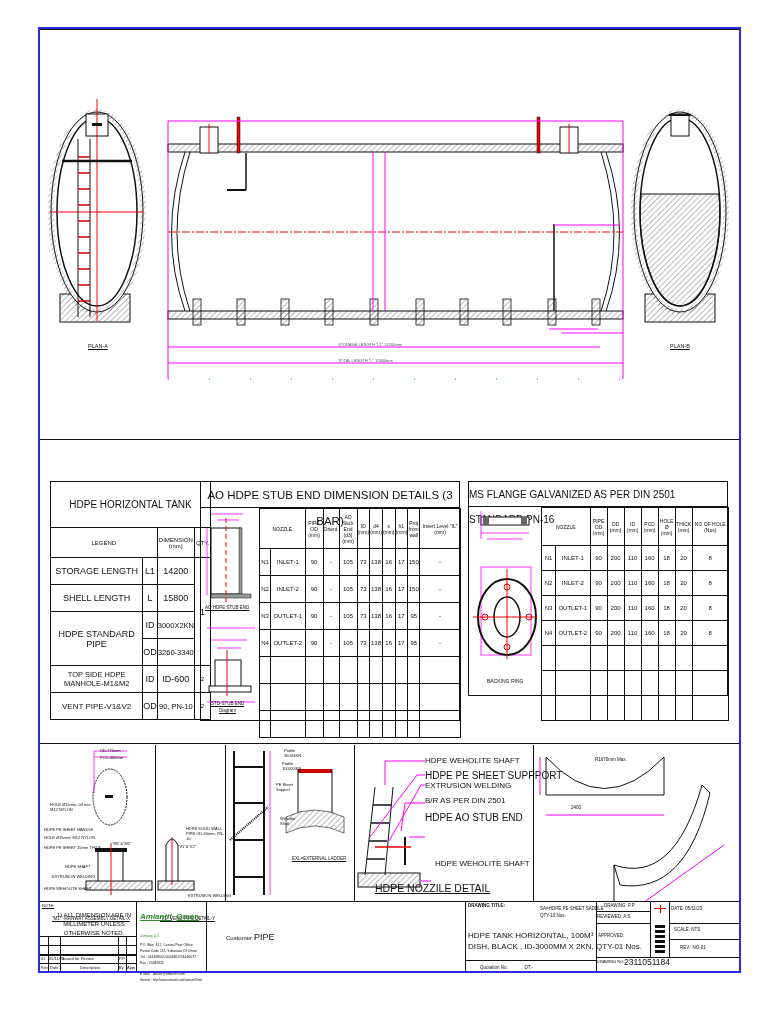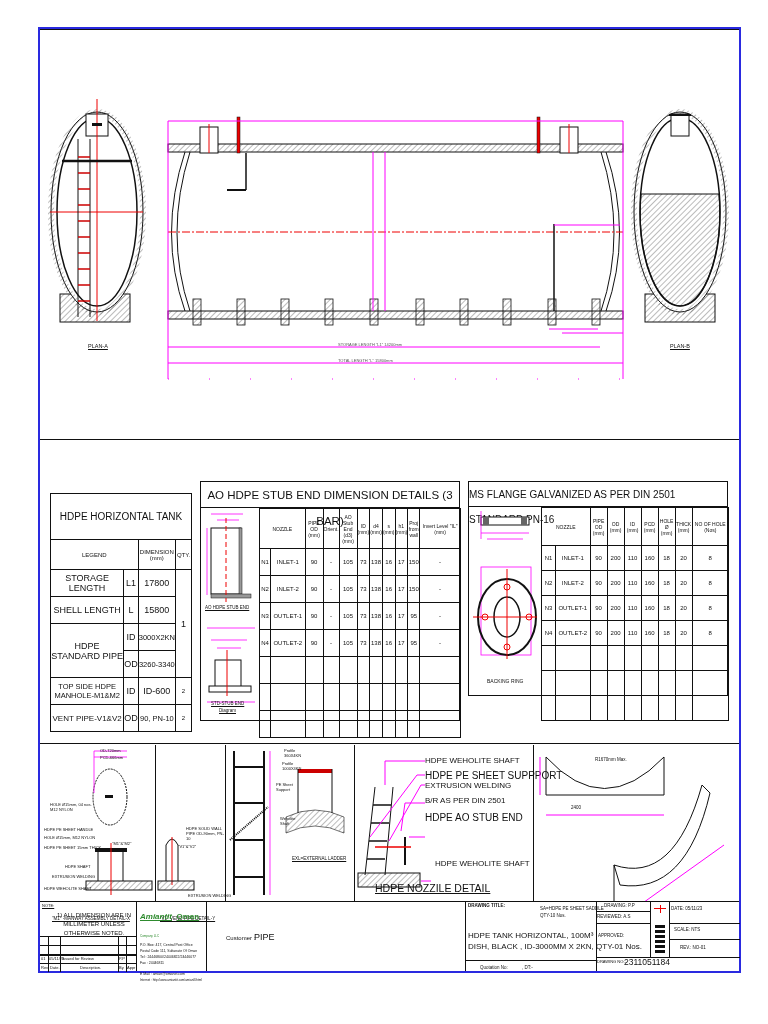--- a/index.html
+++ b/index.html
@@ -6,21 +6,21 @@
   html,body{width:768px;height:1024px;background:#fff;overflow:hidden}
   body{font-family:"Liberation Sans",sans-serif;color:#111;position:relative}
   .frame{position:absolute;left:38px;top:27px;width:703px;height:946px;border:2px solid #2a2ae0;}
   .frame-inner{position:absolute;inset:0;border-top:1px solid #111;}
   .hline{position:absolute;left:0;right:0;height:0;border-top:1.5px solid #111}
   .vline{position:absolute;top:0;bottom:0;width:0;border-left:1.5px solid #111}
   .abs{position:absolute}
   table{border-collapse:collapse}
   td,th{border:1px solid #111;text-align:center;vertical-align:middle;font-weight:normal}
   
-  .t1{position:absolute;left:10px;top:464px;width:142px;height:238px;font-size:9px}
+  .t1{position:absolute;left:10px;top:452px;width:161px;height:238px;font-size:9px}
   .t1 td{padding:0}
   .t1 .title{height:46px;font-size:10px}
   .t1 .hdr{font-size:6px;height:30px}
   .t1 .lbl{font-size:9px}
   
   .t2box{position:absolute;left:160px;top:452px;width:260px;height:240px;border:1px solid #111}
   .t2title{position:absolute;left:0;right:0;top:0;height:26px;border-bottom:1px solid #111;font-size:11.5px;text-align:center;line-height:26px}
   .t2{position:absolute;left:58px;top:26px;width:202px;font-size:6px}
   .t2 td{height:27px;padding:0}
   .t2 .h td{height:40px;font-size:5px;line-height:6px}
@@ -151,21 +151,21 @@
           <td colspan="4" class="title">HDPE HORIZONTAL TANK</td>
         </tr>
     <tr class="hdr">
       <td colspan="2" style="width:94px">LEGEND</td>
       <td style="width:32px">DIMENSION (mm)</td>
       <td style="width:16px">QTY.</td>
     </tr>
     <tr style="height:27px">
       <td class="lbl">STORAGE LENGTH</td>
       <td>L1</td>
-      <td>17800</td>
+      <td>14200</td>
       <td rowspan="4">1</td>
     </tr>
     <tr style="height:27px">
       <td class="lbl">SHELL LENGTH</td>
       <td>L</td>
       <td>15800</td>
     </tr>
     <tr style="height:27px">
       <td class="lbl" rowspan="2">HDPE STANDARD PIPE</td>
       <td>ID</td>

